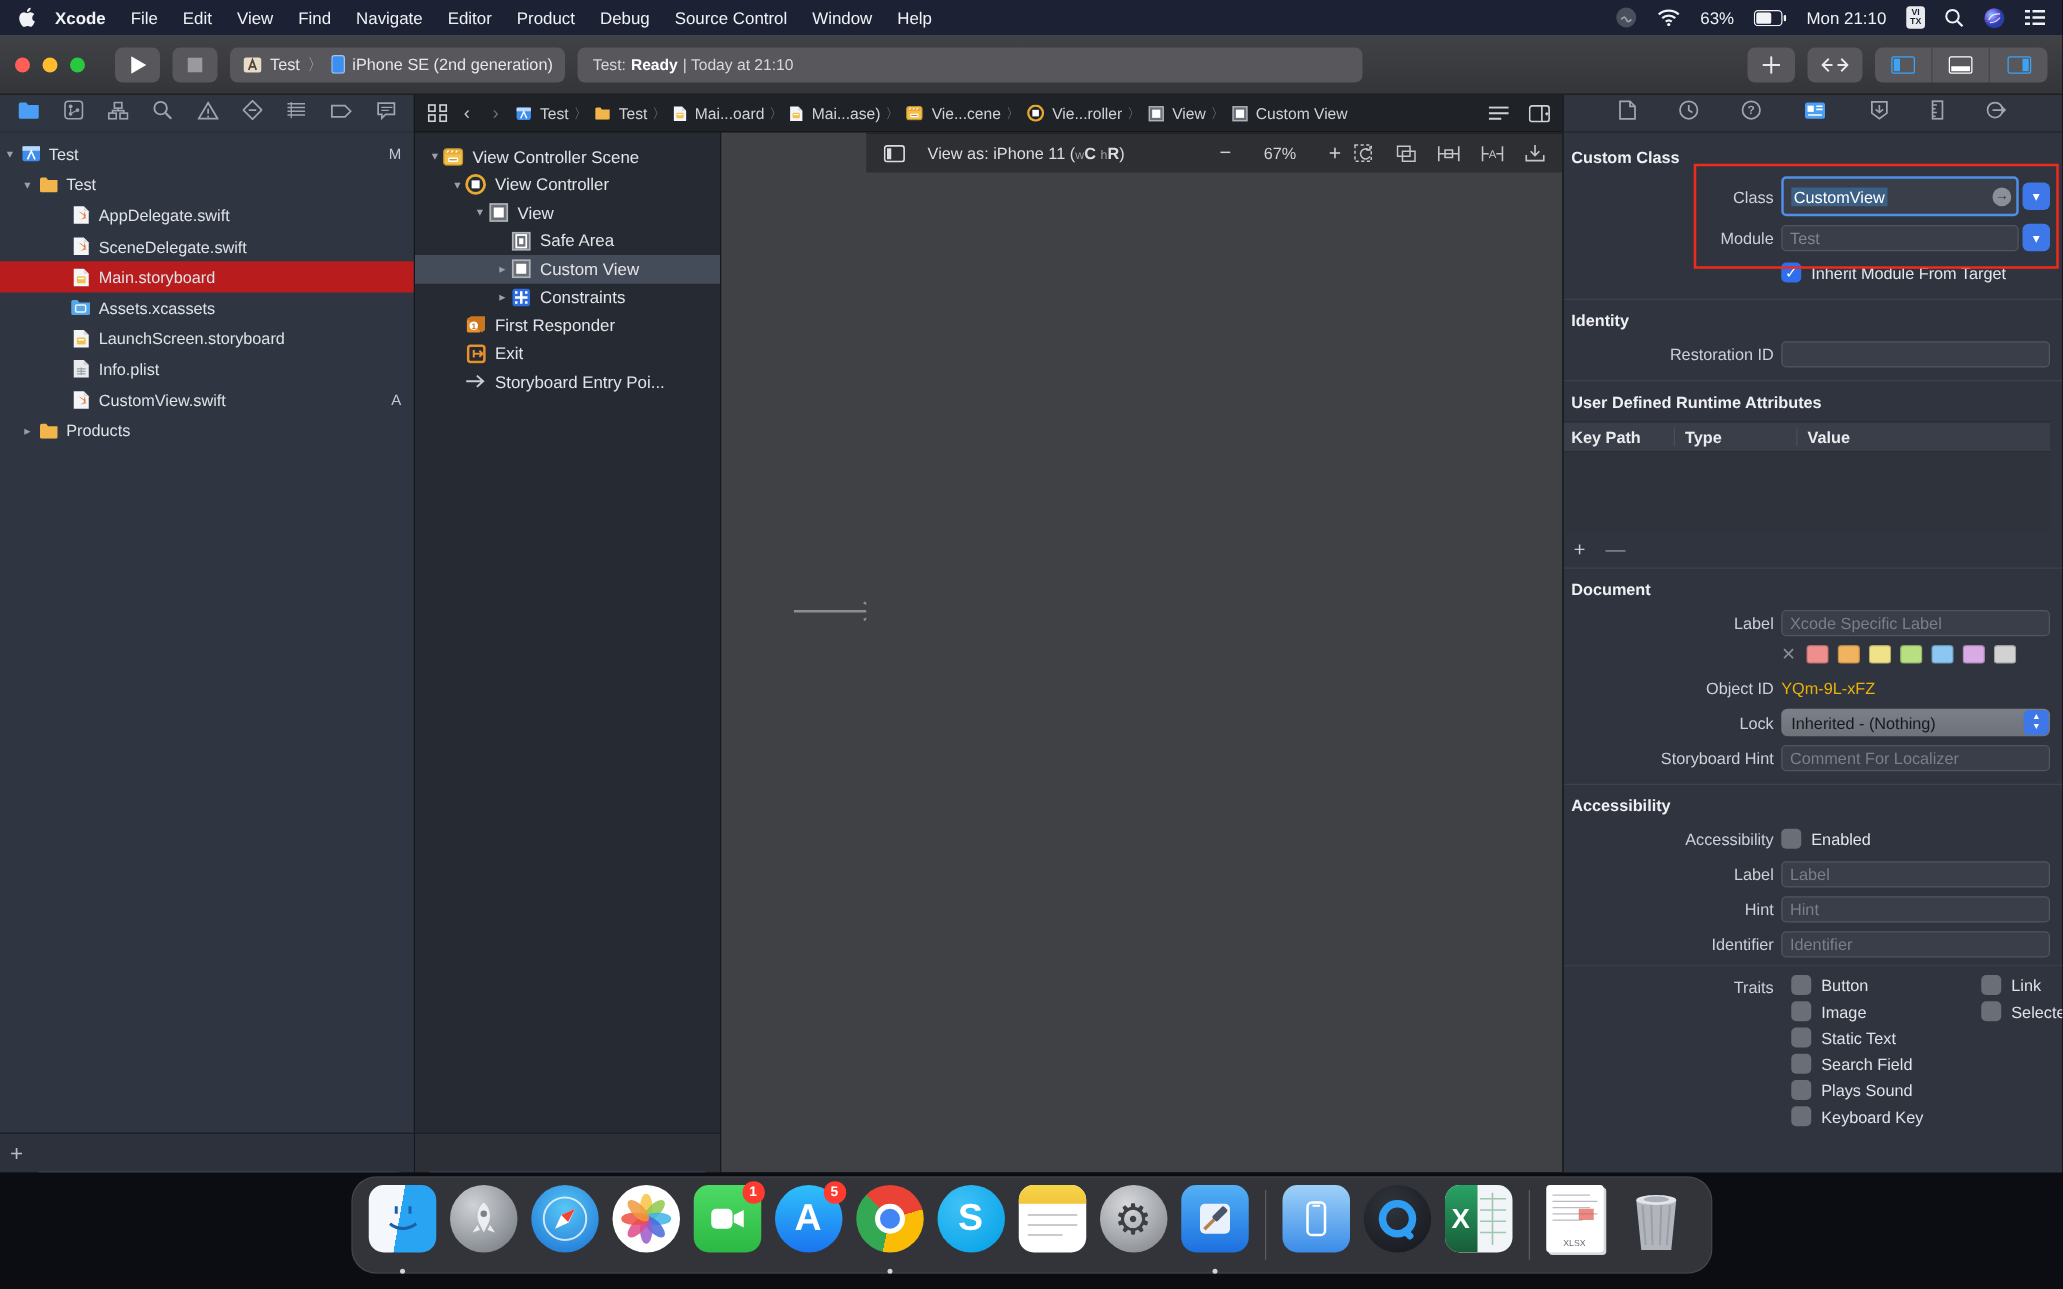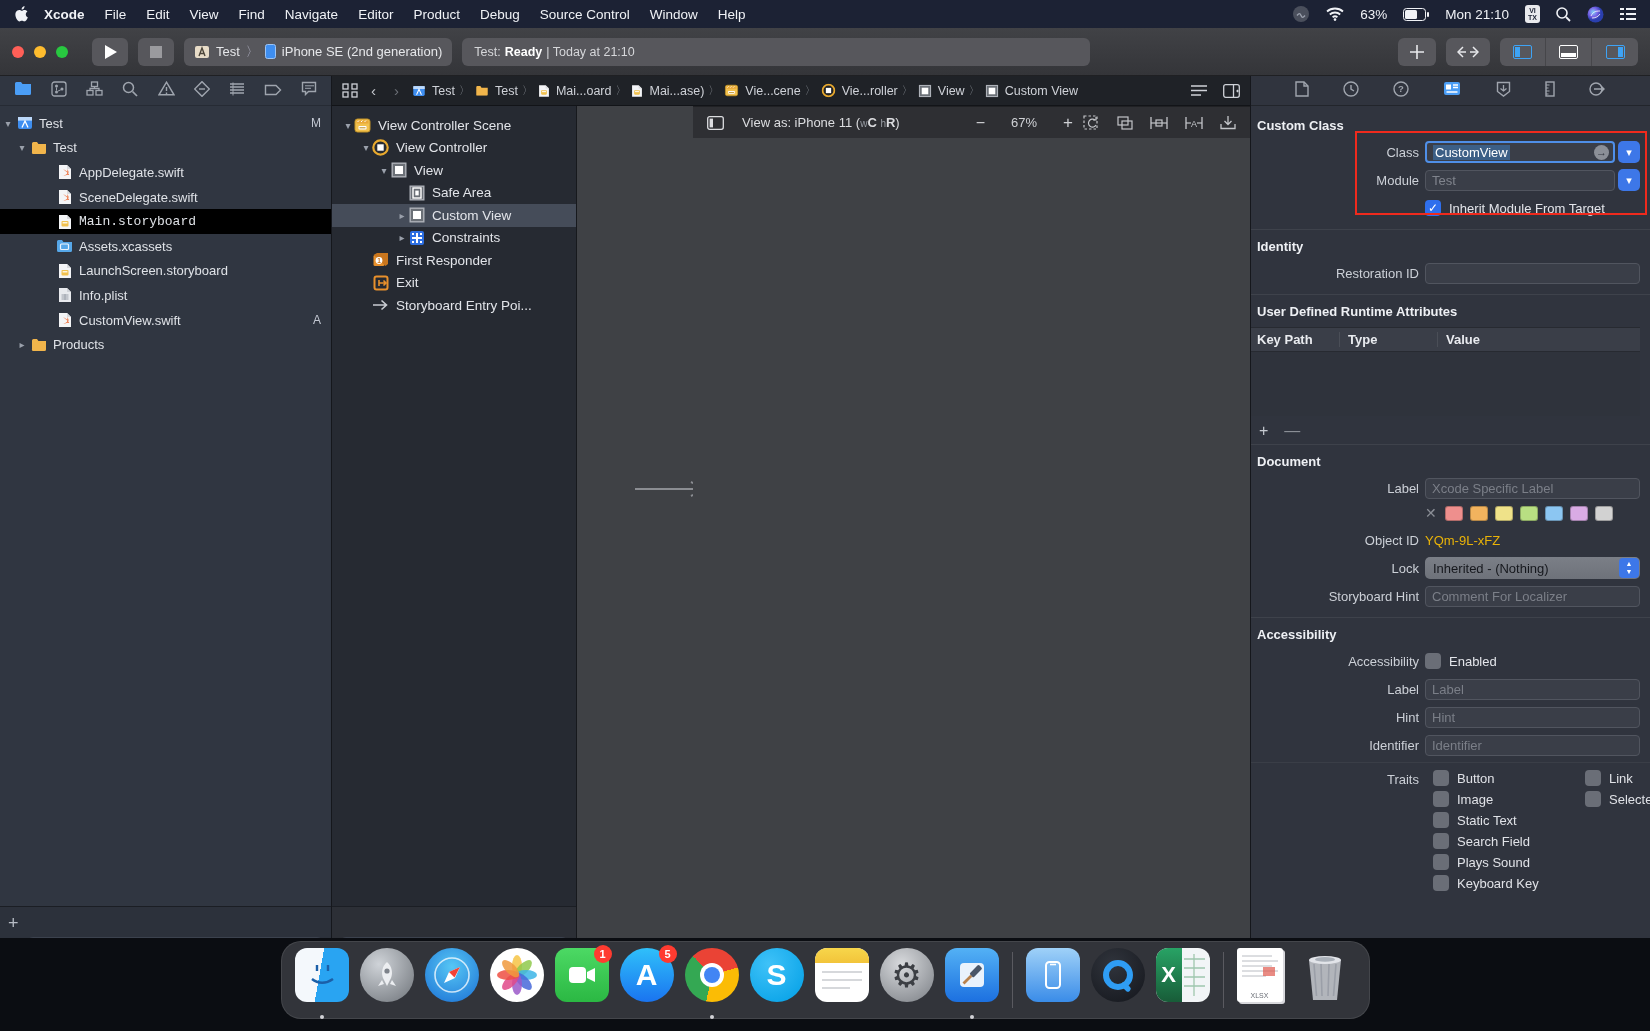--- a/index.html
+++ b/index.html
@@ -45,21 +45,21 @@
 
   
   .main { flex:none; height:862px; display:flex; }
   .navigator { width:332px; flex:none; background:#303641; border-right:1px solid #15171c;
     display:flex; flex-direction:column; }
   .nav-tabs { height:30px; flex:none; display:flex; align-items:center; justify-content:space-between;
     padding:0 14px; color:#9fa5ae; border-bottom:1px solid #262b34; }
   .nav-tabs .sel { color:#4b9ef6; }
   .nav-tree { flex:1; overflow:hidden; padding-top:5px; font-size:13px; color:#dfe2e7; }
   .trow { height:24.6px; display:flex; align-items:center; white-space:nowrap; padding-right:10px; }
-  .trow.selected { background:#000000;font-family:Liberation Mono, monospace; }
+  .trow.selected { background:#b91c1c; }
   .disc { width:12px; text-align:center; color:#9aa0ab; font-size:10px; flex:none; }
   .ficon { width:17px; height:17px; flex:none; margin:0 6px 0 2px; display:flex; align-items:center; justify-content:center; }
   .trow .grow { flex:1; }
   .tbadge { color:#c3c8d2; font-size:12px; }
   .panel-footer { height:32px; flex:none; border-top:1px solid #1b1e24; display:flex; align-items:center;
     padding:0 8px; gap:8px; background:#2c313b; }
   .plus-g { color:#b7bcc5; font-size:18px; line-height:1; }
   .filterfield { flex:1; height:20px; background:#3c424e; border-radius:6px; display:flex; align-items:center;
     padding:0 6px; gap:5px; color:#8a909b; font-size:12px;margin-top:48px; }
   .filterfield input { flex:1; background:transparent; border:none; outline:none; color:#d7dae0; font-size:12px;
@@ -116,21 +116,21 @@
   .insp-tabs .sel { color:#4b9ef6; }
   .insp-scroll { flex:1; overflow:hidden; padding-top:8px; font-size:13px; }
   .sect-h { font-weight:bold; color:#eef0f4; margin:4px 0 8px 6px; font-size:13px; }
   .irow { display:flex; align-items:center; margin:0 10px 6px 6px; min-height:22px; }
   .ilabel { width:162px; text-align:right; margin-right:6px; color:#ccd0d7; flex:none; }
   .ifield { flex:1; height:21px; background:#3a3e48; border:1px solid #51555f; border-radius:4px;
     color:#5eead4; font-size:13px; padding:0 6px; display:flex; align-items:center; min-width:0; }
   input.ifield { font-family:"Liberation Sans",sans-serif; outline:none; }
   input.ifield::placeholder { color:#7b7f88; }
   .classwrap { flex:1; display:flex; align-items:center; min-width:0; }
-  .classfield { flex:1; height:22px; background:#3a3e48; border:2px solid #4f8fe8; border-radius:4px;
+  .classfield { flex:1; height:32px; background:#3a3e48; border:2px solid #4f8fe8; border-radius:4px;
     display:flex; align-items:center; padding:0 4px 0 6px; min-width:0; }
   .classfield .sel-text { background:#3c5f86; color:#fff; padding:0 2px; font-size:13px; }
   .go-circle { margin-left:auto; width:15px; height:15px; border-radius:50%; background:#8b8f97; color:#30343e;
     font-size:11px; display:flex; align-items:center; justify-content:center; font-weight:bold; flex:none; }
   .chev-btn { width:22px; height:22px; margin-left:3px; background:#3d77e8; border-radius:5px; color:#fff;
     display:flex; align-items:center; justify-content:center; font-size:11px; flex:none; }
   .dimval { color:#80848d; }
   .checkbox { width:16px; height:16px; border-radius:4px; background:#6a6e77; flex:none;
     display:flex; align-items:center; justify-content:center; color:#fff; font-size:12px; }
   .checkbox.on { background:#2f6fed; }

